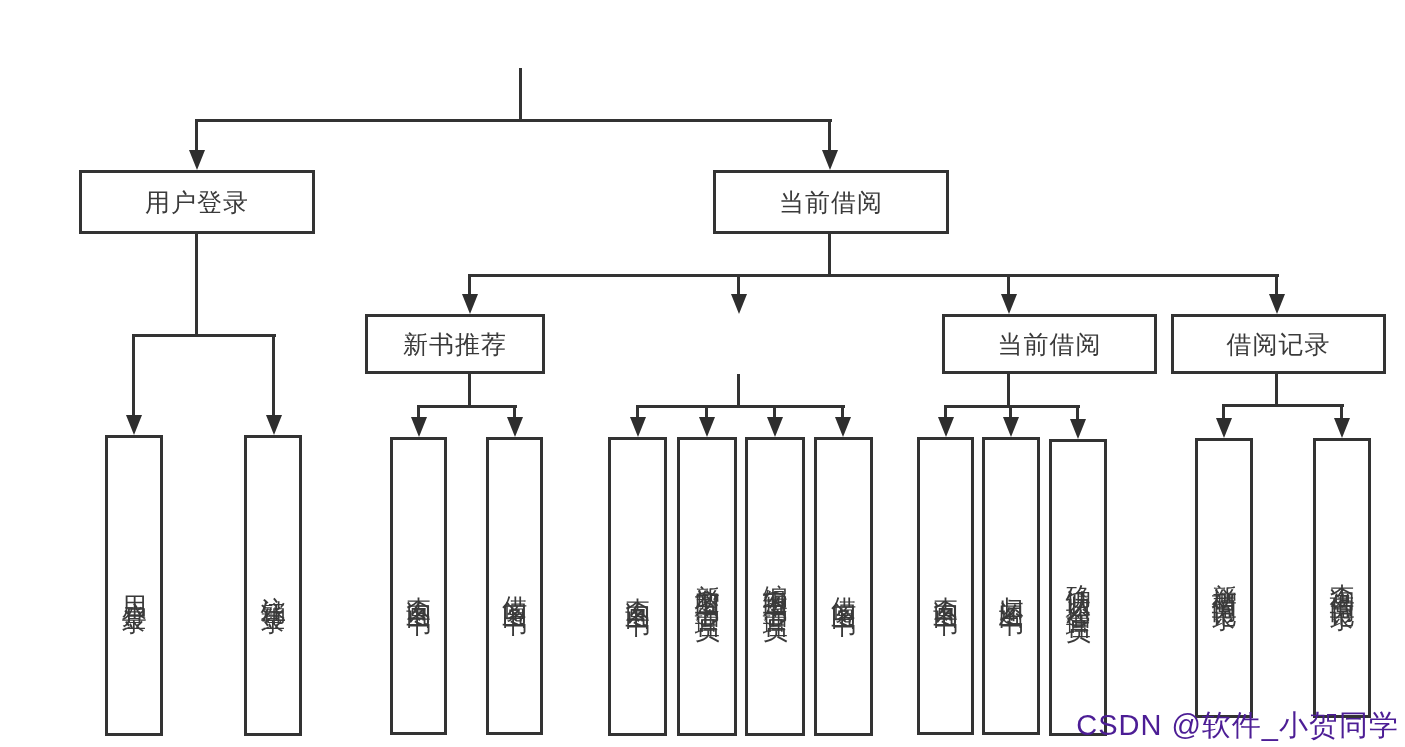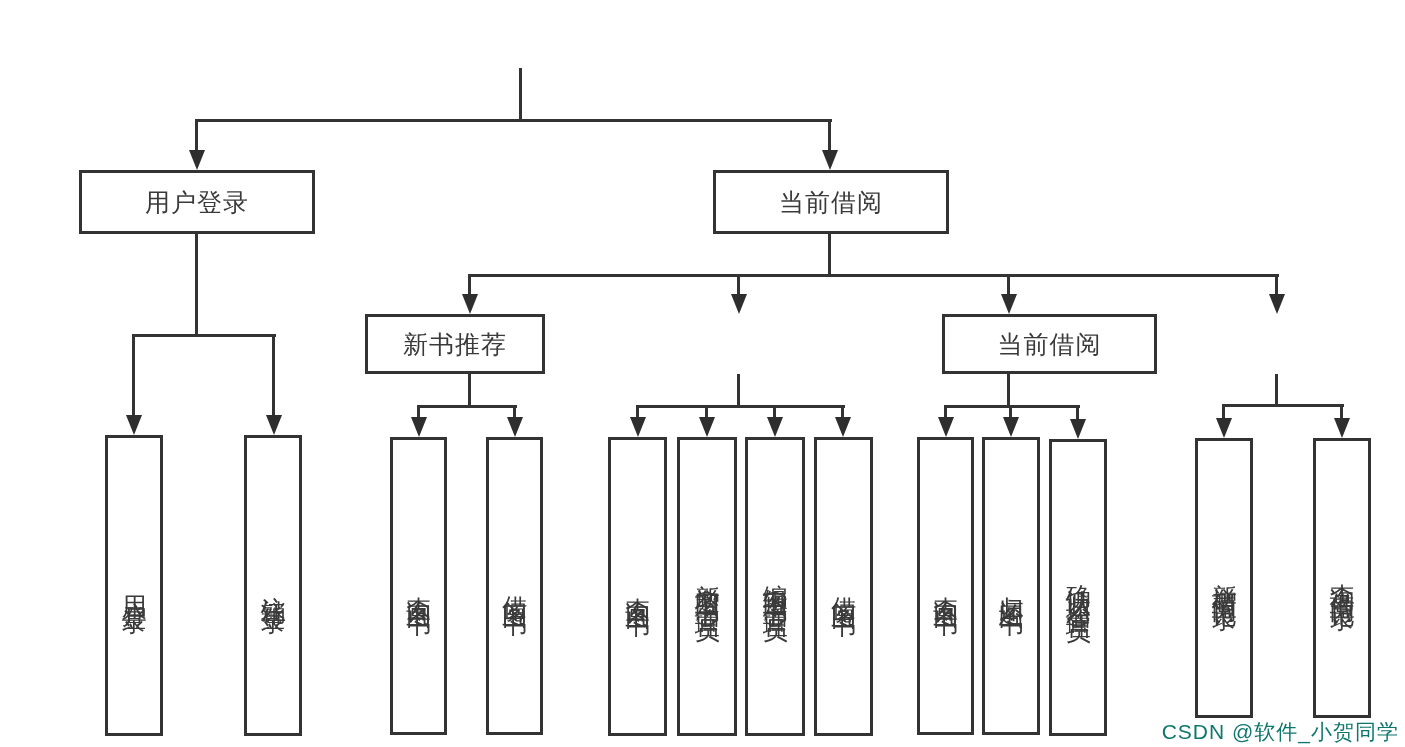--- a/index.html
+++ b/index.html
@@ -45,22 +45,22 @@
     width: 0;
     height: 0;
     border-left: 8px solid transparent;
     border-right: 8px solid transparent;
     border-top: 20px solid #2e2e2e;
   }
   .watermark {
     position: absolute;
     right: 6px;
     bottom: 1px;
-    font-size: 21px;
-    color: #0f766e;
+    font-size: 29px;
+    color: #4c1d95;
     letter-spacing: 1px;
     white-space: nowrap;
   }
 </style>
 </head>
 <body>
 
 <div class="canvas">
 
 
@@ -94,20 +94,23 @@
   <div class="vline" style="left:1007px; top:274px; width:3px; height:22px;"></div>
   <div class="arrow" style="left:1001px; top:294px;"></div>
   <div class="vline" style="left:1275px; top:274px; width:3px; height:22px;"></div>
   <div class="arrow" style="left:1269px; top:294px;"></div>
 
   <div class="box h" style="left:365px; top:314px; width:180px; height:60px;">
     <span>新书推荐</span>
   </div>
   <div class="box h" style="left:902px; top:314px; width:215px; height:60px;margin-left:40px;">
     <span>当前借阅</span>
+  </div>
+  <div class="box h" style="left:1171px; top:314px; width:215px; height:60px;">
+    <span>借阅记录</span>
   </div>
 
   <div class="vline" style="left:468px; top:374px; width:3px; height:34px;"></div>
   <div class="hline" style="left:417px; top:405px; width:100px; height:3px;"></div>
   <div class="vline" style="left:417px; top:405px; width:3px; height:14px;"></div>
   <div class="arrow" style="left:411px; top:417px;"></div>
   <div class="vline" style="left:513px; top:405px; width:3px; height:14px;"></div>
   <div class="arrow" style="left:507px; top:417px;"></div>
 
   <div class="vline" style="left:737px; top:374px; width:3px; height:34px;"></div>

